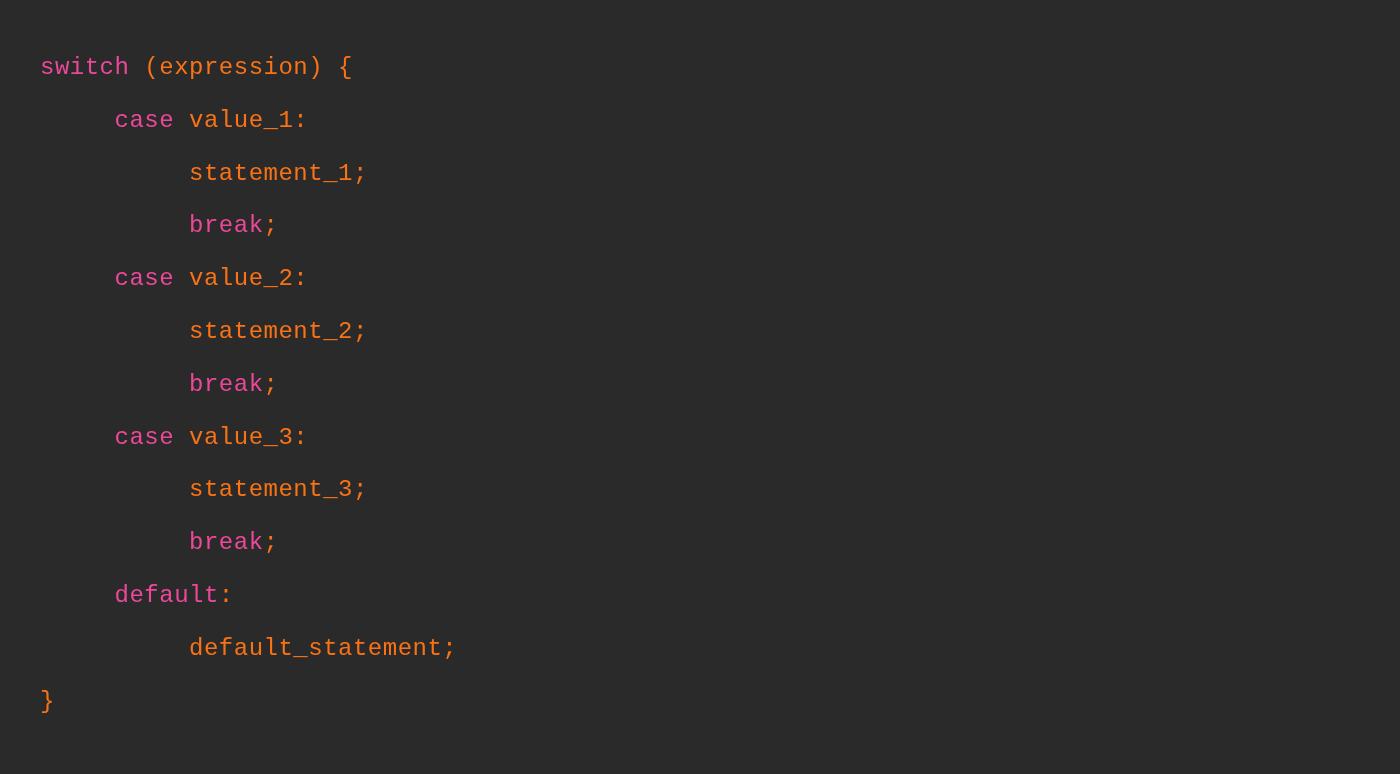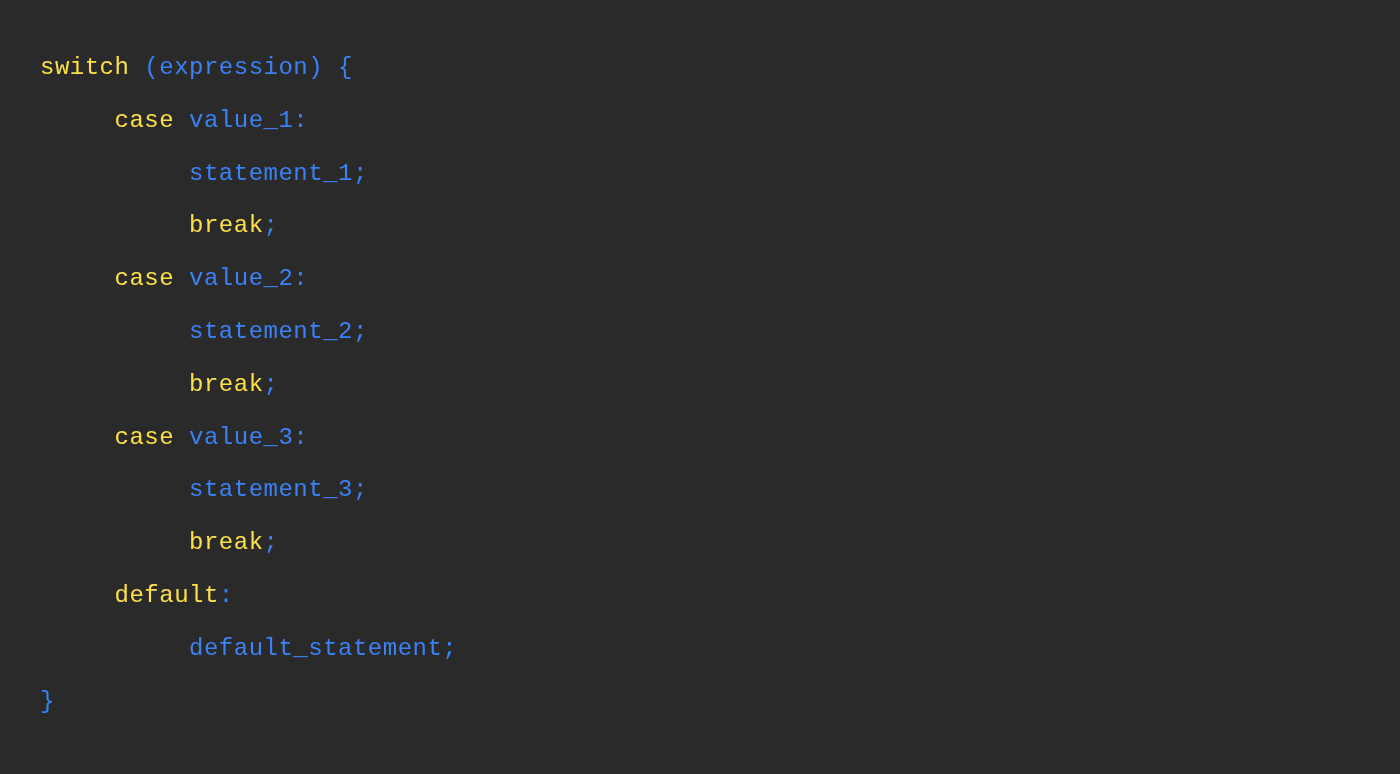--- a/index.html
+++ b/index.html
@@ -13,22 +13,22 @@
   pre.code {
     margin: 0;
     padding: 42px 40px;
     font-family: "SFMono-Regular", "Menlo", "Consolas", "Liberation Mono", monospace;
     font-size: 24px;
     line-height: 2.2;
     color: #f5f0d8;
     white-space: pre;
     letter-spacing: 0.5px;
   }
-  .kw { color: #fde047; }
-  .txt { color: #3b82f6; }
+  .kw { color: #ec4899; }
+  .txt { color: #f97316; }
 </style>
 </head>
 <body>
 
 <pre class="code"><span><span class="kw">switch</span><span class="txt"> (expression) {</span></span>
 <span><span class="txt">     </span><span class="kw">case</span><span class="txt"> value_1:</span></span>
 <span><span class="txt">          </span><span class="txt">statement_1;</span></span>
 <span><span class="txt">          </span><span class="kw">break</span><span class="txt">;</span></span>
 <span><span class="txt">     </span><span class="kw">case</span><span class="txt"> value_2:</span></span>
 <span><span class="txt">          </span><span class="txt">statement_2;</span></span>

